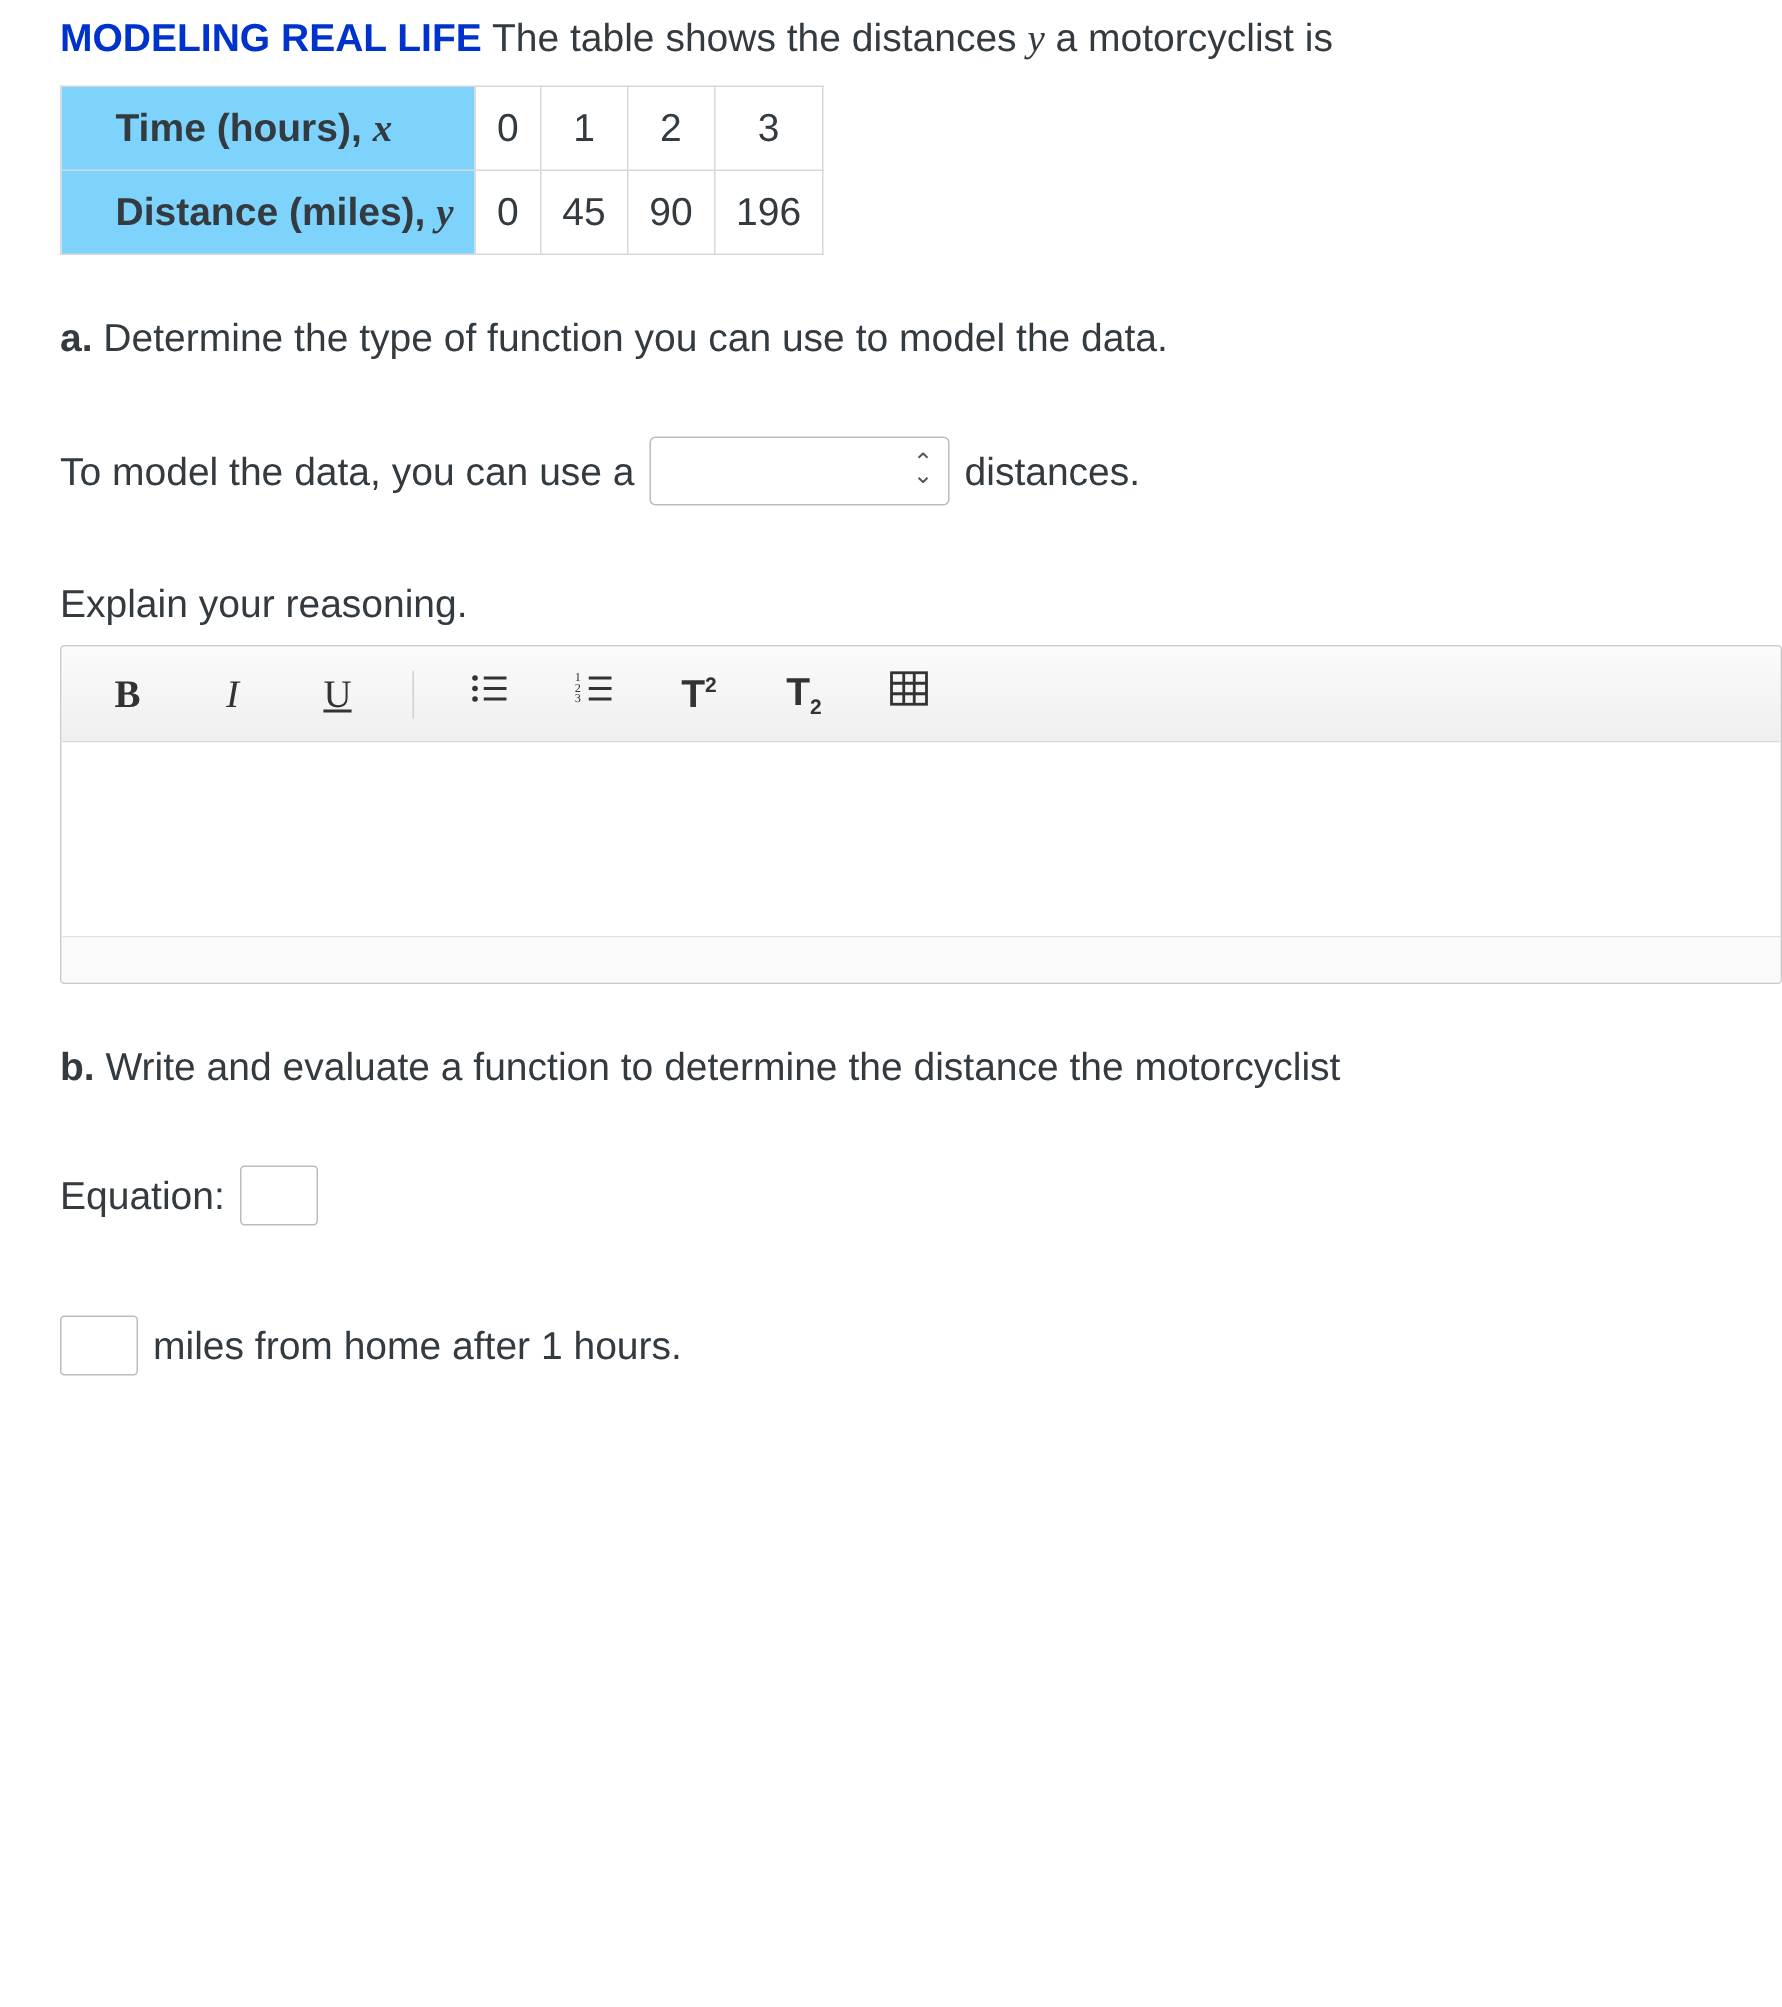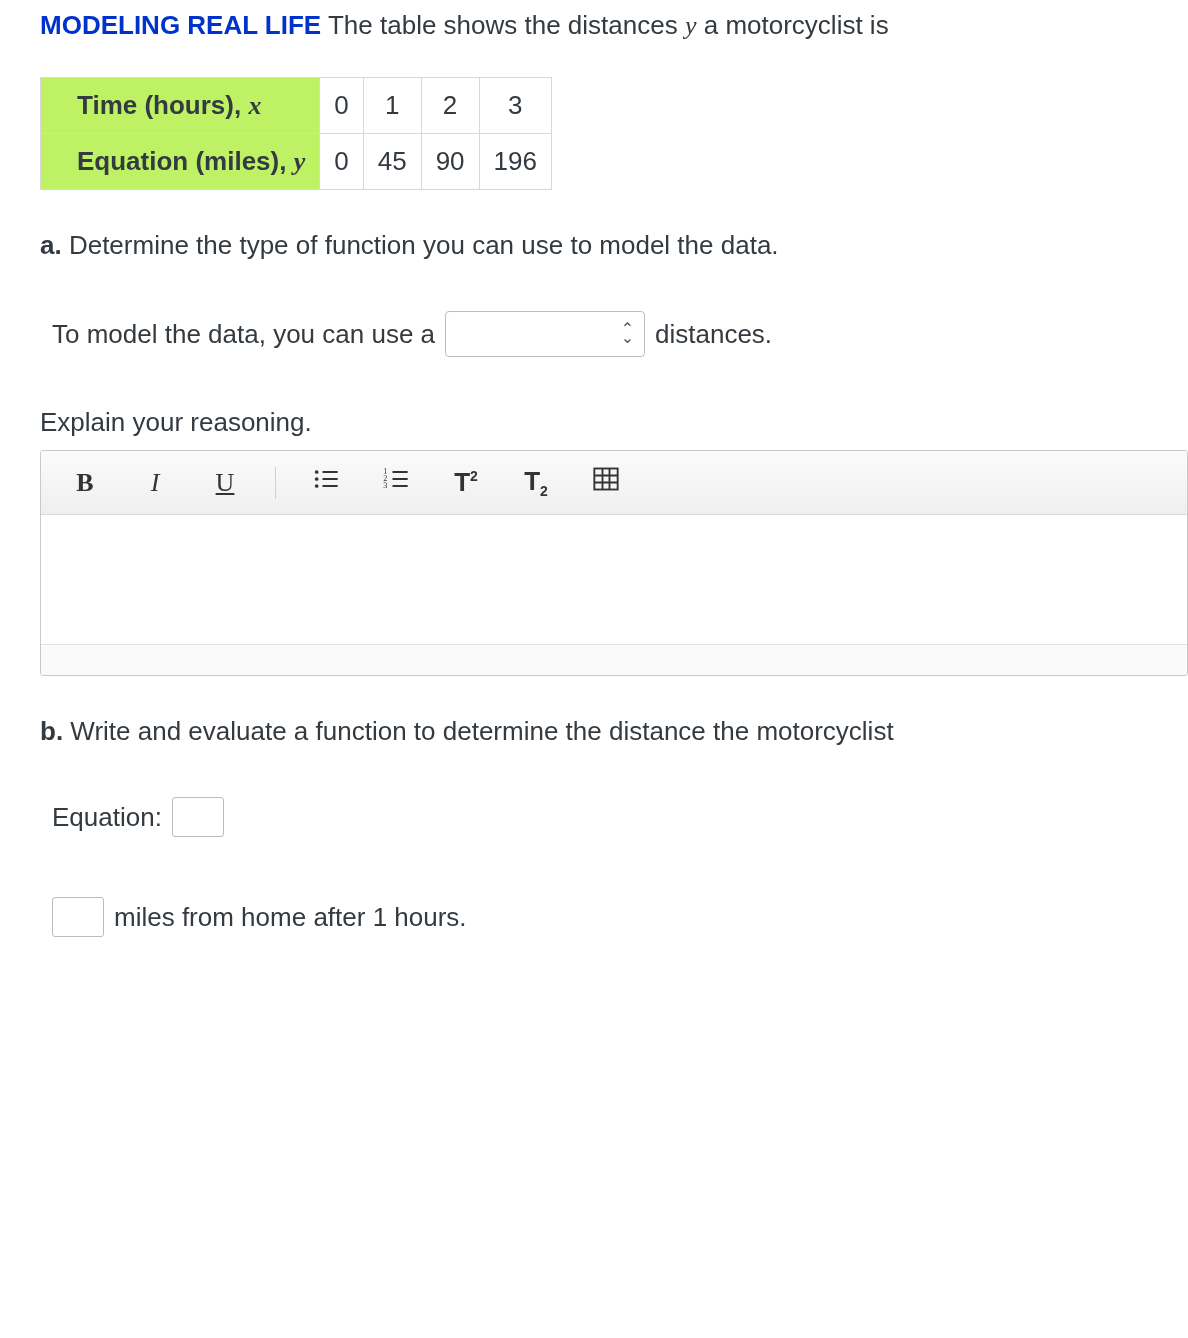--- a/index.html
+++ b/index.html
@@ -4,43 +4,43 @@
   <style>
     * { box-sizing: border-box; margin: 0; padding: 0; }
     body {
       font-family: Arial, Helvetica, sans-serif;
       color: #333a40;
       font-size: 26px;
       padding: 10px 0 40px 40px;
       width: 1188px;
       overflow: hidden;
     }
-    .heading-line { margin-bottom: 36px; white-space: nowrap; }
+    .heading-line { margin-bottom: 16px; white-space: nowrap; }
     .heading-label { color: #0033cc; font-weight: bold; }
     .heading-text { color: #333a40; }
     .italic { font-style: italic; font-family: 'Times New Roman', serif; }
     table.data-table { border-collapse: collapse; margin-bottom: 40px; }
     table.data-table th, table.data-table td {
       border: 1px solid #d8d8d8;
       padding: 12px 14px;
       font-size: 26px;
       text-align: center;
       font-weight: normal;
     }
     table.data-table th {
-      background: #bef264;
+      background: #7dd3fc;
       font-weight: bold;
       text-align: left;
       white-space: nowrap;
       padding-left: 36px;
     }
     table.data-table th .italic { font-weight: bold; }
     .part-line { margin: 40px 12px 50px 0; }
     .part-label { font-weight: bold; }
-    .inline-row { display: flex; align-items: center; flex-wrap: wrap; gap: 10px; margin-bottom: 50px; margin-left: 12px; }
+    .inline-row { display: flex; align-items: center; flex-wrap: wrap; gap: 10px; margin-bottom: 50px; }
     .select-box {
       border: 1px solid #bcbcbc;
       border-radius: 4px;
       height: 46px;
       width: 200px;
       display: inline-flex;
       align-items: center;
       justify-content: flex-end;
       padding: 0 10px;
       background: #fff;
@@ -93,21 +93,21 @@
     <th>
       <span>Time (hours), </span><span class="italic">x</span>
     </th>
     <td>0</td>
     <td>1</td>
     <td>2</td>
     <td>3</td>
   </tr>
   <tr>
     <th>
-      <span>Equation (miles), </span><span class="italic">y</span>
+      <span>Distance (miles), </span><span class="italic">y</span>
     </th>
     <td>0</td>
     <td>45</td>
     <td>90</td>
     <td>196</td>
   </tr>
 </tbody>
   </table>
 
 <div class="part-line">

